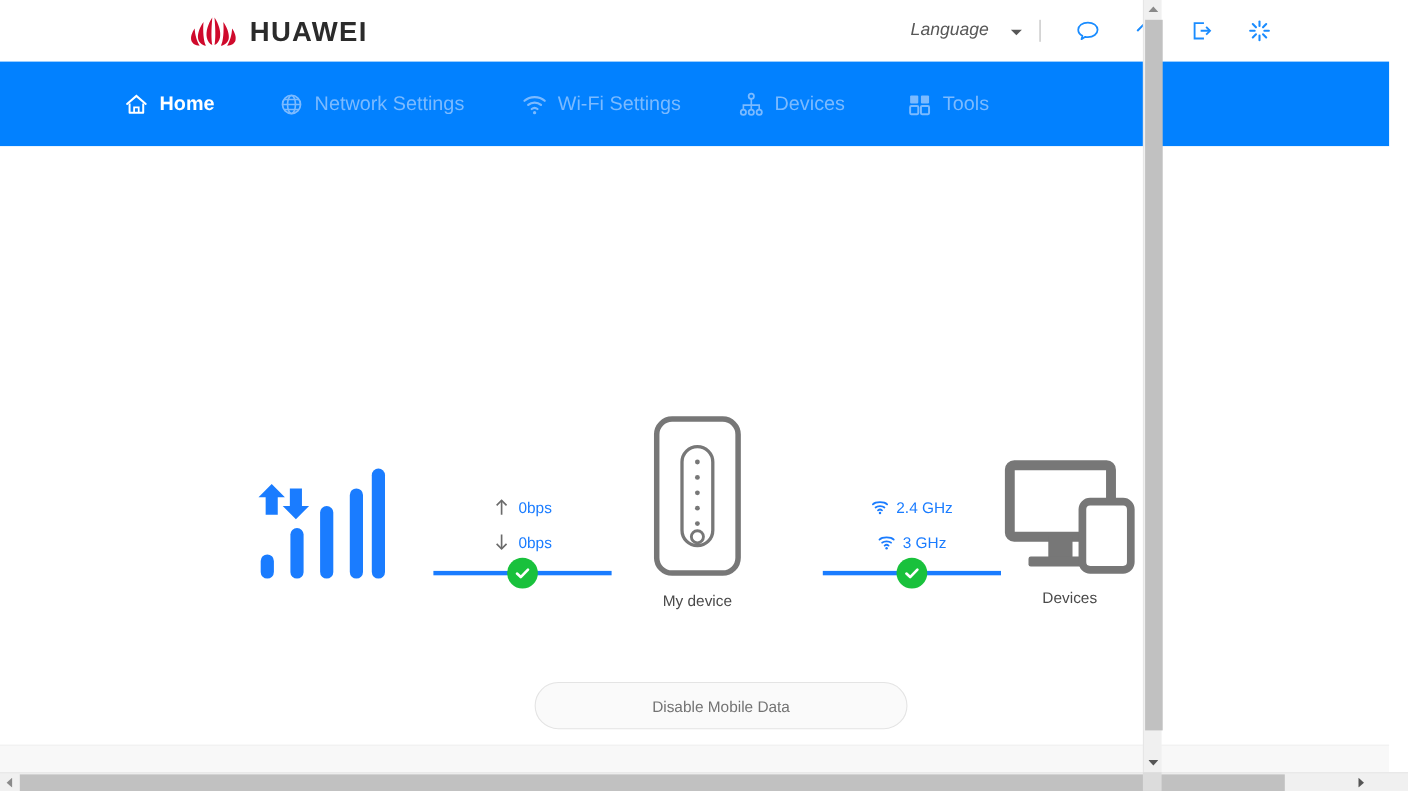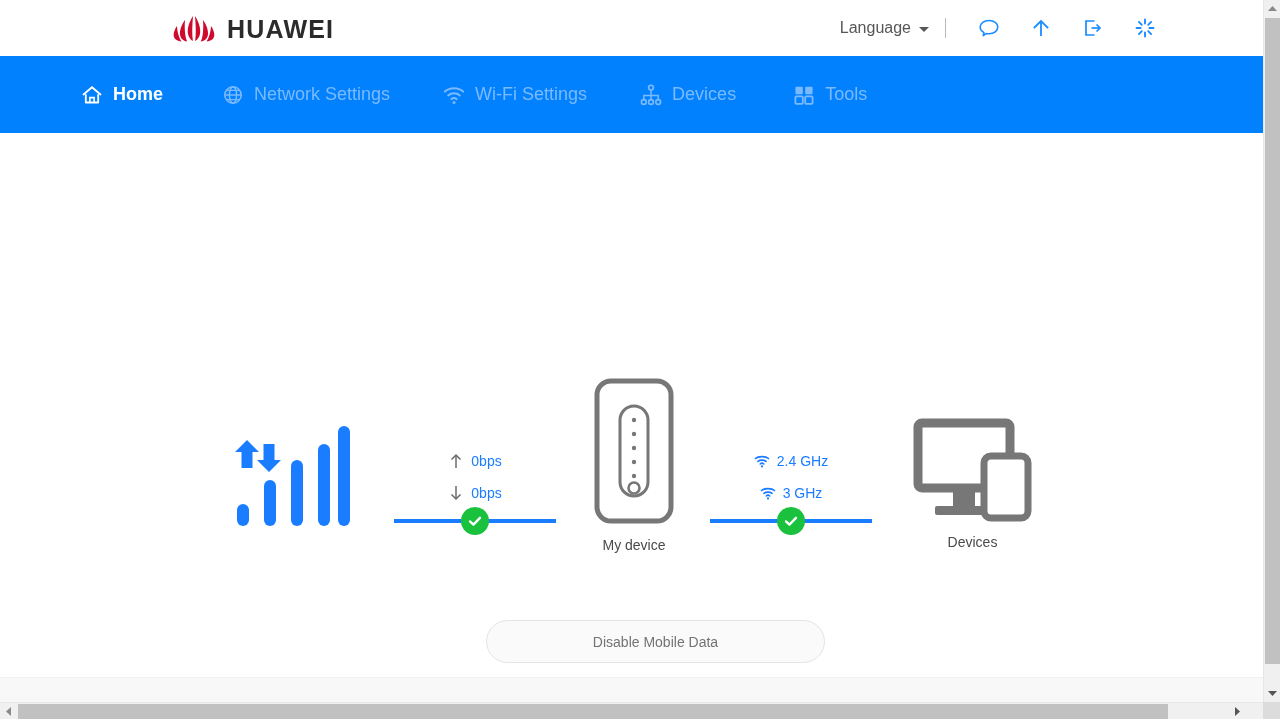--- a/index.html
+++ b/index.html
@@ -5,21 +5,21 @@
   * { box-sizing: border-box; margin: 0; padding: 0; }
   html, body {
     width: 1280px; height: 719px;
     overflow: hidden;
     background: #ffffff;
     font-family: "Liberation Sans", sans-serif;
   }
 
   #viewport {
     position: relative;
-    width: 1280px;
+    width: 1056px;
     height: 719px;
     background: #ffffff;
     border-radius: 18px;
   }
 
   
   #page {
     position: absolute;
     left: 0; top: 0;
     width: 1263px;
@@ -56,23 +56,24 @@
     height: 56px;
     display: flex;
     align-items: center;
     gap: 0px;
   }
   #language-btn {
     font-size: 16px;
     color: #575757;
     display: flex;
     align-items: center;
-    gap: 8px;
+    gap: 20px;
     cursor: pointer;
     padding-right: 16px;
+    font-style: italic;
   }
   #language-btn .caret {
     width: 0; height: 0;
     border-left: 5px solid transparent;
     border-right: 5px solid transparent;
     border-top: 5px solid #575757;
     margin-top: 3px;
   }
   .hdr-sep {
     width: 1px; height: 20px;
@@ -89,21 +90,21 @@
   .hdr-icon svg { display: block; }
 
   
   #navbar {
     position: relative;
     width: 1263px;
     height: 77px;
     background: #0281ff;
     display: flex;
     align-items: center;
-    padding-left: 80px;
+    padding-left: 112px;
   }
   .nav-item {
     display: flex;
     align-items: center;
     gap: 9px;
     height: 77px;
     cursor: pointer;
     color: #7bbaff;
     font-size: 18px;
     white-space: nowrap;
@@ -128,21 +129,21 @@
     background: #ffffff;
   }
 
   .topo-node { position: absolute; }
 
   
   #signal-node { left: 225px; top: 285px; width: 150px; height: 110px; }
 
   
   #link1 { position: absolute; left: 394px; top: 320px; width: 162px; height: 80px; }
-  #link2 { position: absolute; left: 710px; top: 320px; width: 162px; height: 80px; }
+  #link2 { position: absolute; left: 748px; top: 320px; width: 162px; height: 80px; }
   .link-labels {
     position: absolute;
     left: 0; top: 0;
     width: 162px;
     display: flex;
     flex-direction: column;
     align-items: center;
     gap: 16px;
   }
   .link-row {

